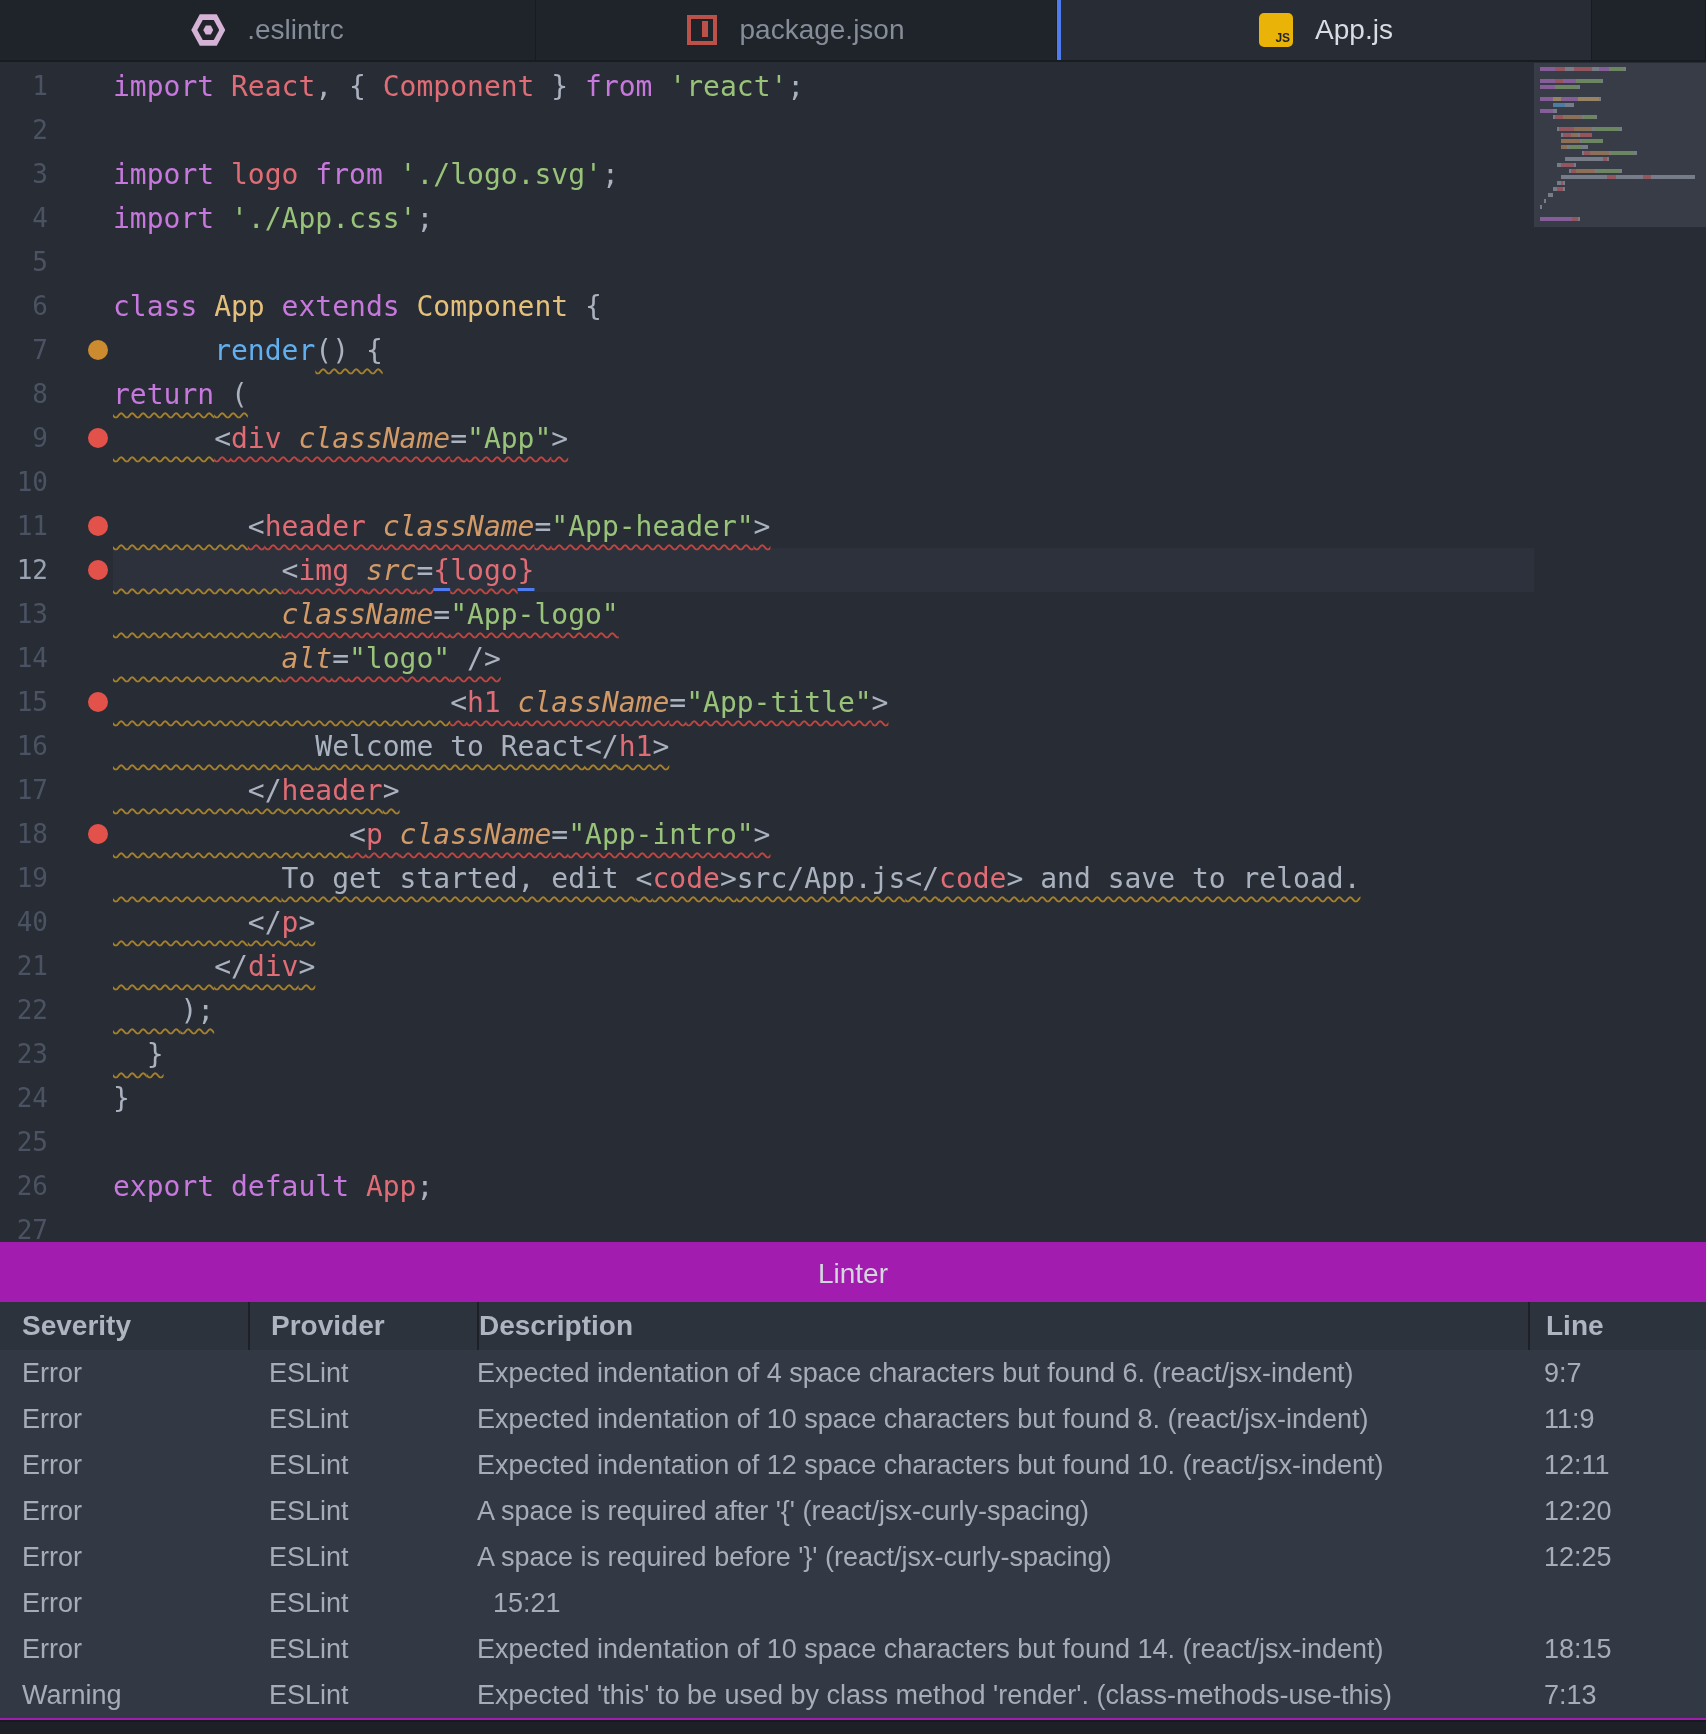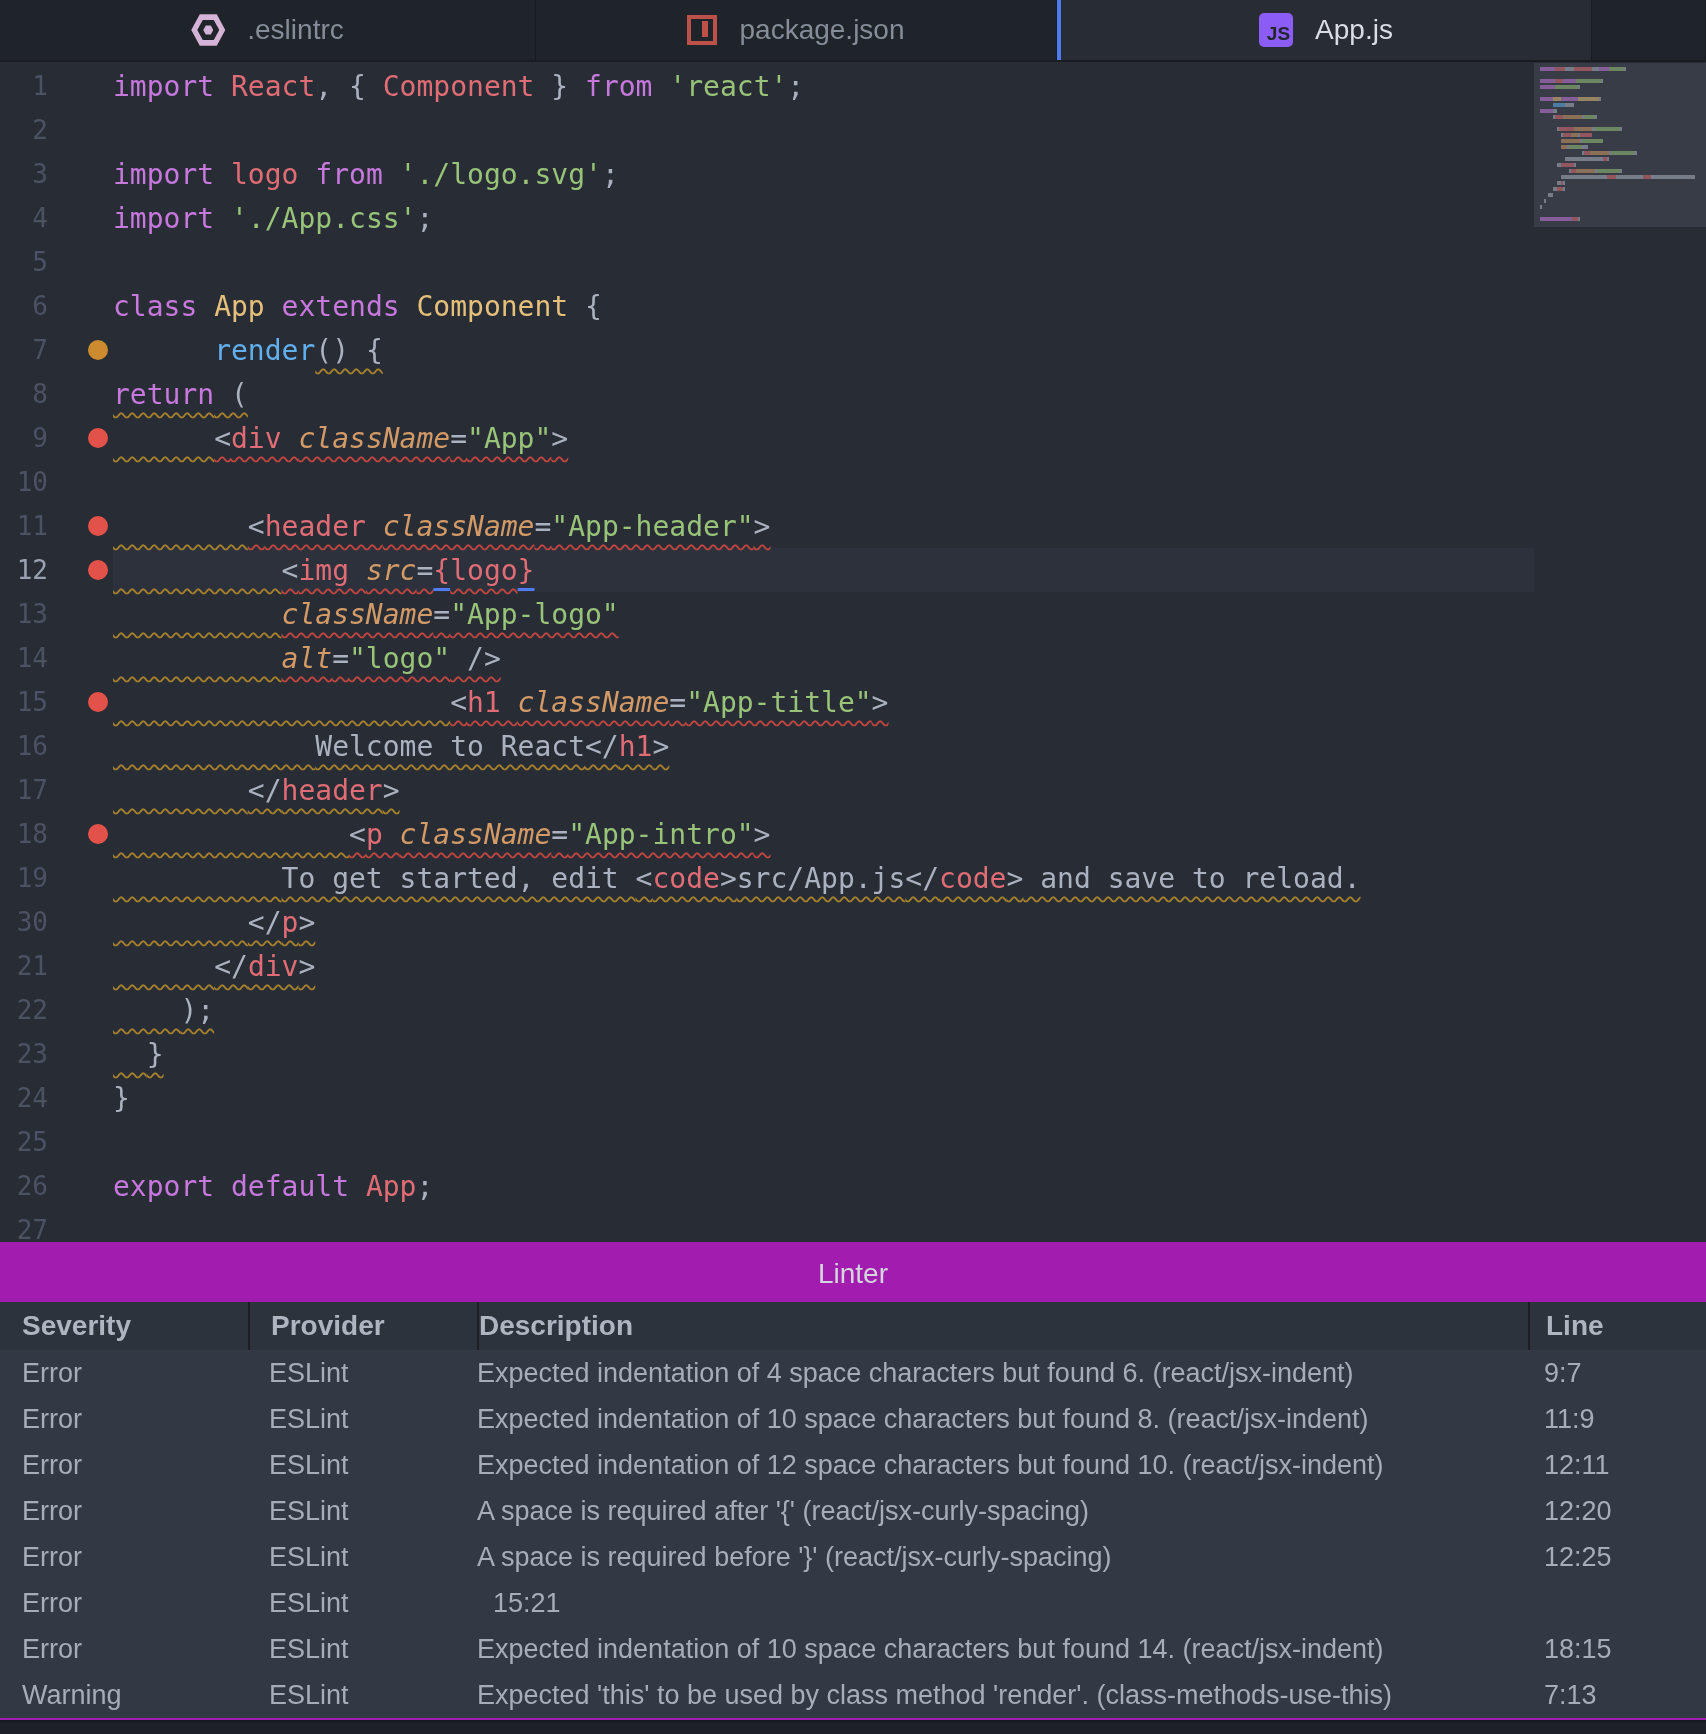--- a/index.html
+++ b/index.html
@@ -19,22 +19,22 @@
 
   
   .icon{display:inline-block;position:relative;flex:none;}
   .eslint-ic{width:34px;height:34px;}
   .hex{position:absolute;clip-path:polygon(25% 4%,75% 4%,100% 50%,75% 96%,25% 96%,0 50%);}
   .hex.h1{inset:0;background:#d5b3d7;}
   .hex.h2{inset:6px;background:#21252b;}
   .hex.h3{inset:12px;background:#d5b3d7;}
   .npm-ic{width:30px;height:30px;border:4px solid #bb5148;}
   .npm-ic .npm-bar{position:absolute;left:11px;top:2px;width:6px;height:16px;background:#bb5148;}
-  .js-ic{width:34px;height:34px;background:#8b5cf6;border-radius:5px;color:#22262d;
-    font-weight:bold;font-size:19px;display:flex;align-items:flex-end;justify-content:flex-end;
+  .js-ic{width:34px;height:34px;background:#eab308;border-radius:5px;color:#22262d;
+    font-weight:bold;font-size:12px;display:flex;align-items:flex-end;justify-content:flex-end;
     padding:0 3px 2px 0;}
 
   
   .editor{position:absolute;top:62px;left:0;width:1706px;height:1180px;background:#282c34;overflow:hidden;}
   .lines{position:absolute;top:2px;left:0;width:1534px;}
   .line{position:relative;height:44px;display:flex;align-items:center;
     font-family:"DejaVu Sans Mono",monospace;font-size:28px;}
   .line.active::before{content:'';position:absolute;left:113px;right:0;top:0;bottom:0;background:#2c313c;}
   .gutter-num{width:48px;flex:none;text-align:right;color:#4b5363;font-size:26px;z-index:1;}
   .line.active .gutter-num{color:#99a2b1;}
@@ -203,21 +203,21 @@
         <div class="gutter-num">18</div>
         <div class="dot red"></div>
         <div class="codetxt"><span class="tok-pun tok-sqo">              </span><span class="tok-pun tok-sqr">&lt;</span><span class="tok-ent tok-sqr">p </span><span class="tok-attr tok-sqr">className</span><span class="tok-pun tok-sqr">=</span><span class="tok-str tok-sqr">"App-intro"</span><span class="tok-pun tok-sqr">&gt;</span></div>
       </div>
       <div class="line">
         <div class="gutter-num">19</div>
         <div class="dot"></div>
         <div class="codetxt"><span class="tok-pun tok-sqo">          </span><span class="tok-txt tok-sqo">To get started, edit </span><span class="tok-pun tok-sqo">&lt;</span><span class="tok-ent tok-sqo">code</span><span class="tok-pun tok-sqo">&gt;</span><span class="tok-txt tok-sqo">src/App.js</span><span class="tok-pun tok-sqo">&lt;/</span><span class="tok-ent tok-sqo">code</span><span class="tok-pun tok-sqo">&gt;</span><span class="tok-txt tok-sqo"> and save to reload.</span></div>
       </div>
       <div class="line">
-        <div class="gutter-num">30</div>
+        <div class="gutter-num">40</div>
         <div class="dot"></div>
         <div class="codetxt"><span class="tok-pun tok-sqo">        </span><span class="tok-pun tok-sqo">&lt;/</span><span class="tok-ent tok-sqo">p</span><span class="tok-pun tok-sqo">&gt;</span></div>
       </div>
       <div class="line">
         <div class="gutter-num">21</div>
         <div class="dot"></div>
         <div class="codetxt"><span class="tok-pun tok-sqo">      </span><span class="tok-pun tok-sqo">&lt;/</span><span class="tok-ent tok-sqo">div</span><span class="tok-pun tok-sqo">&gt;</span></div>
       </div>
       <div class="line">
         <div class="gutter-num">22</div>

